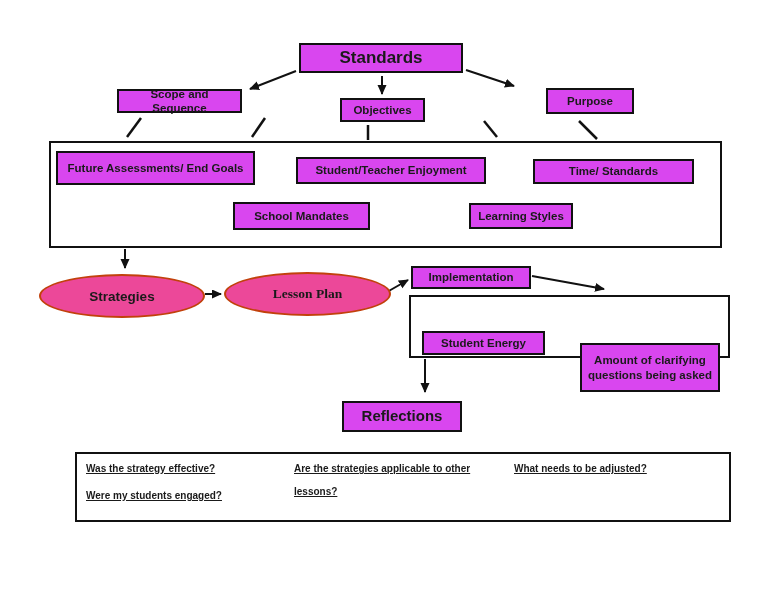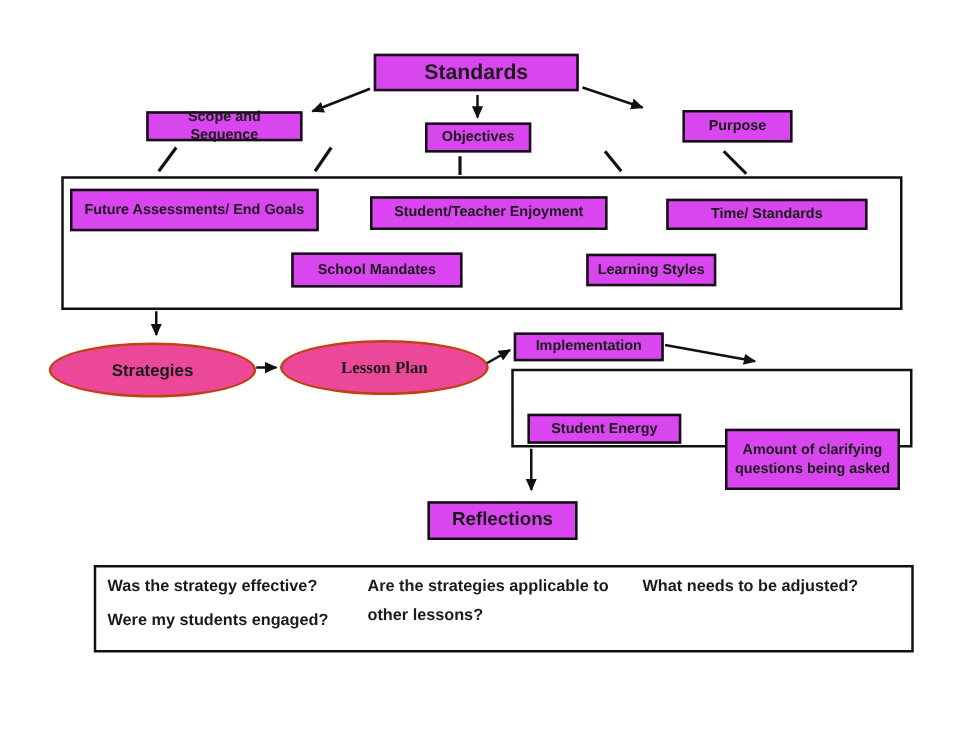--- a/index.html
+++ b/index.html
@@ -41,24 +41,25 @@
     background: #ec4899;
     display: flex;
     align-items: center;
     justify-content: center;
     font-size: 13.5px;
     font-weight: 700;
     box-sizing: border-box;
   }
   .qtext {
     position: absolute;
-    font-size: 13px;
+    font-size: 10px;
     font-weight: 600;
     line-height: 23px;
     white-space: nowrap;
+    text-decoration: underline;
   }
   .qtext.wrap { white-space: normal; }
   svg.wires {
     position: absolute;
     left: 0; top: 0;
     width: 768px; height: 594px;
     pointer-events: none;
   }
 </style>
 </head>

